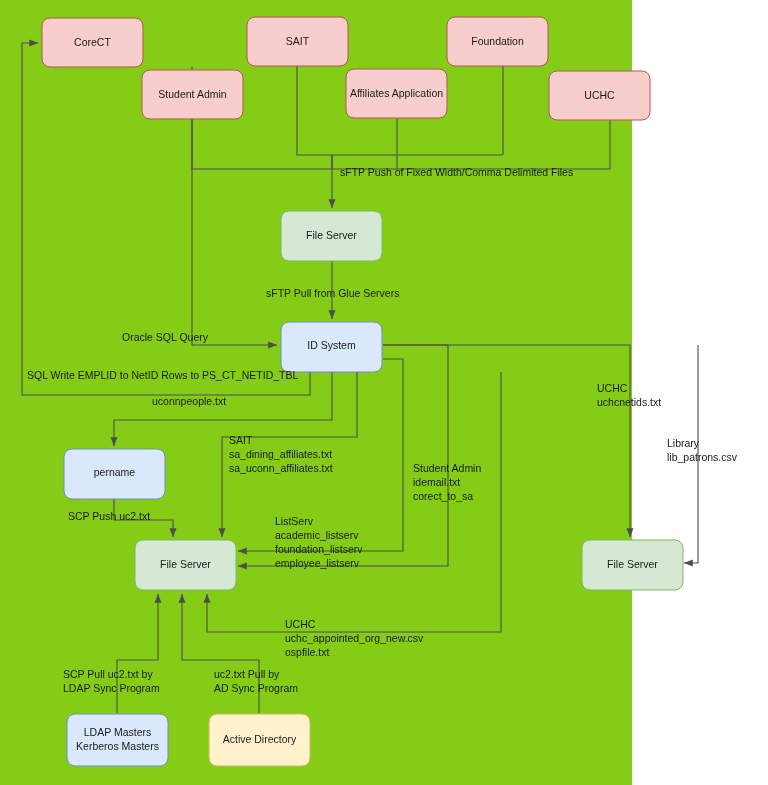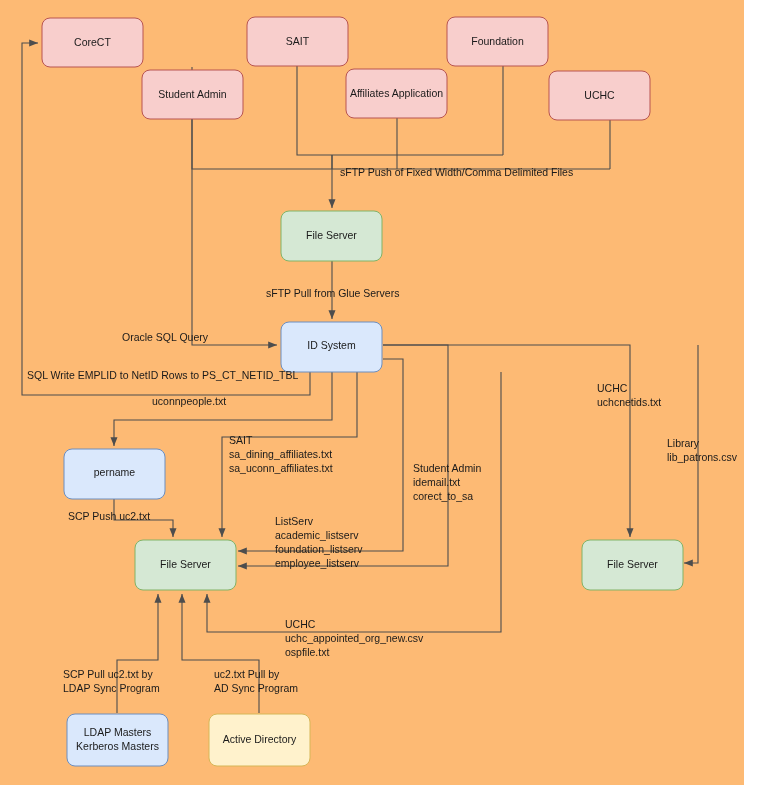--- a/index.html
+++ b/index.html
@@ -1,18 +1,18 @@
 <!DOCTYPE html>
 <html><head>
 <meta charset="utf-8">
 <style>
   html,body{margin:0;padding:0;background:#ffffff;}
   body{width:768px;height:785px;overflow:hidden;
        font-family:"Liberation Sans","DejaVu Sans",sans-serif;}
-  #diagram{position:relative;width:744px;height:785px;background:#fdba74;}
+  #diagram{position:relative;width:632px;height:785px;background:#84cc16;}
   svg{position:absolute;top:0;left:0;width:768px;height:785px;}
   .node-label{font-size:10.5px;fill:#1a1a1a;text-anchor:middle;dominant-baseline:middle;}
   .edge-label{font-size:10.5px;fill:#1a1a1a;}
   .edge{fill:none;stroke:#4d4d4d;stroke-width:1.1px;}
   .nodebox{stroke-width:1px;}
   .pink{fill:#f8cecc;stroke:#b85450;}
   .green{fill:#d5e8d4;stroke:#82b366;}
   .blue{fill:#dae8fc;stroke:#6c8ebf;}
   .yellow{fill:#fff2cc;stroke:#d6b656;}
 </style>

